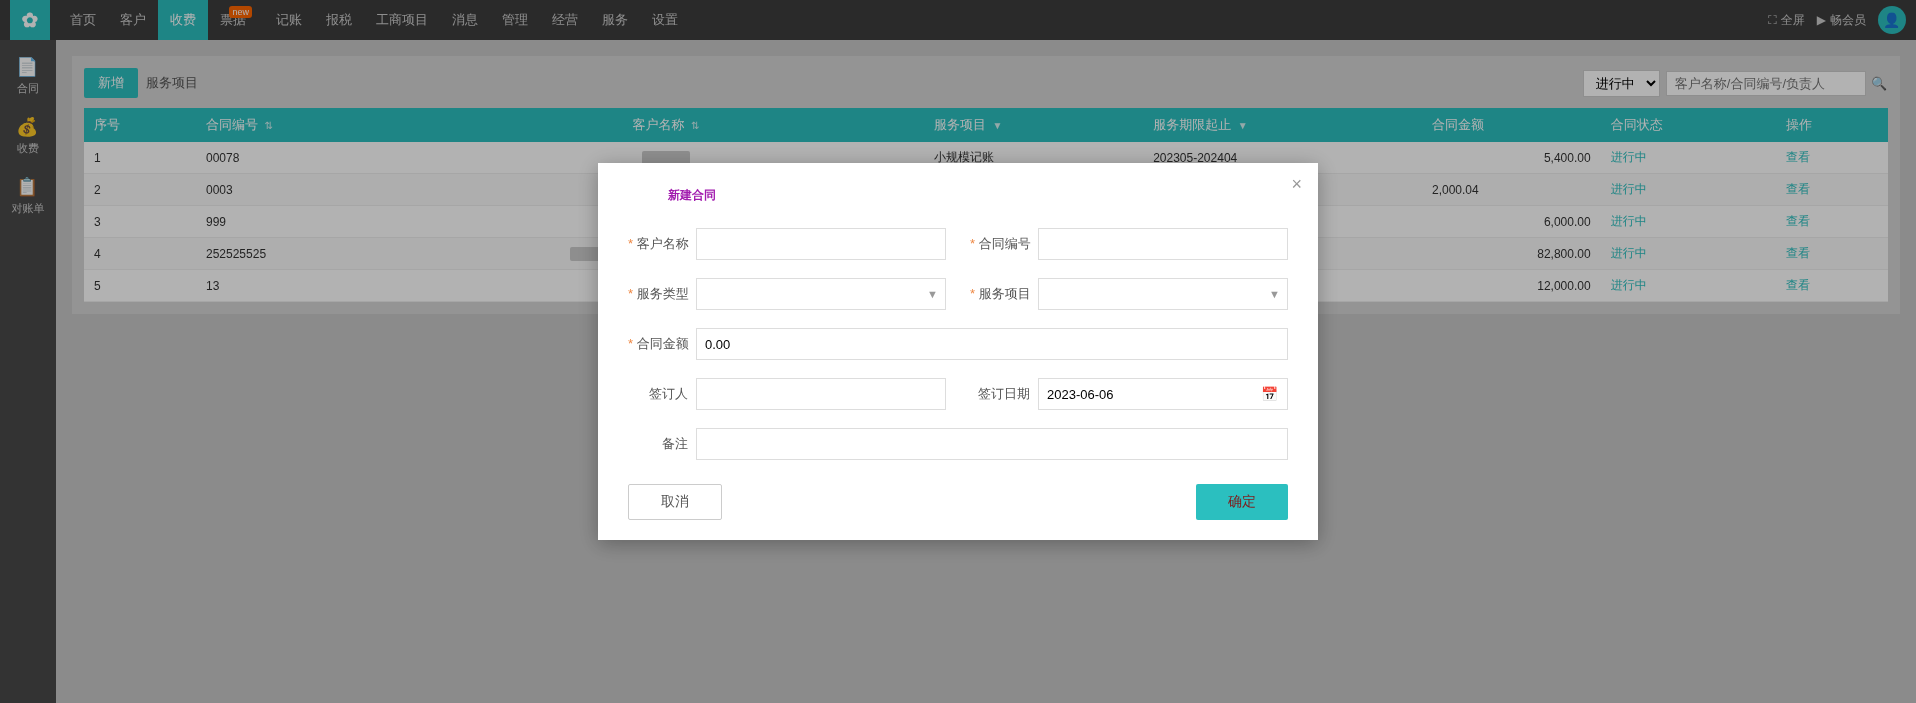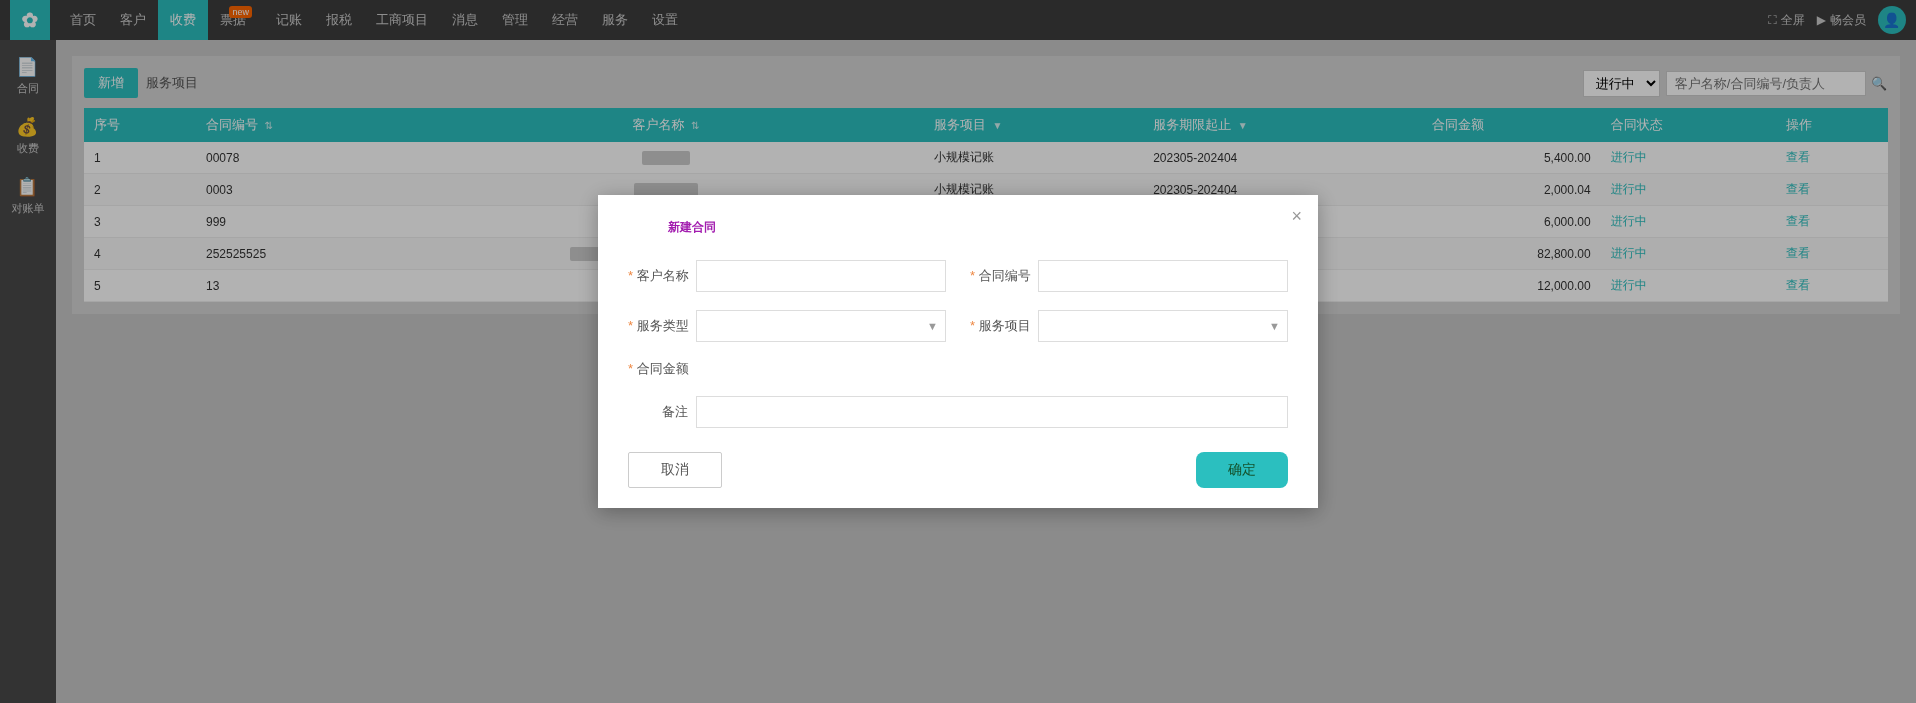--- a/index.html
+++ b/index.html
@@ -150,23 +150,23 @@
     .modal-footer {
       display: flex; justify-content: space-between; gap: 16px;
       margin-top: 24px;
     }
     .btn-cancel {
       background: white; color: #555; border: 1px solid #ccc;
       padding: 8px 32px; cursor: pointer; font-size: 14px;
       border-radius: 2px;
     }
     .btn-confirm {
-      background: #2bbfbf; color: #14532d; border: none;
+      background: #2bbfbf; color: #7f1d1d; border: none;
       padding: 8px 32px; cursor: pointer; font-size: 14px;
-      border-radius: 8px;
+      border-radius: 2px;
     }
 
     .blurred-text {
       background: #ccc; color: transparent; border-radius: 2px;
       user-select: none; display: inline-block;
     }
   </style>
 </head>
 <body>
 
@@ -271,21 +271,21 @@
     <td><span class="action-link">查看</span></td>
   </tr>
             <tr>
     <td>2</td>
     <td>0003</td>
     <td style="text-align:center;">
       <span class="blurred-text" style="min-width:64px;height:14px;">&nbsp;</span>
     </td>
     <td>小规模记账</td>
     <td>202305-202404</td>
-    <td style="text-align:right;">2,000.04</td>
+    <td style="">2,000.04</td>
     <td><span class="status-badge">进行中</span></td>
     <td><span class="action-link">查看</span></td>
   </tr>
             <tr>
     <td>3</td>
     <td>999</td>
     <td style="text-align:center;">
       <span class="blurred-text" style="min-width:24px;height:14px;">&nbsp;</span>
     </td>
     <td>小规模记账</td>
@@ -353,23 +353,37 @@
         <div class="form-select-wrap">
           <select class="form-select"></select>
           <span class="select-arrow">▼</span>
         </div>
       </div>
     </div>
 
     <div class="form-row">
       <div class="form-field">
         <span class="form-label required">合同金额</span>
-      </div>
-    </div>
-
+        <input class="form-input" type="text" value="0.00" style="">
+      </div>
+    </div>
+
+    <div class="form-row">
+      <div class="form-field">
+        <span class="form-label">签订人</span>
+        <input class="form-input" type="text" style="">
+      </div>
+      <div class="form-field">
+        <span class="form-label">签订日期</span>
+        <div class="form-input-date" style="flex:1;border:1px solid #ddd;padding:6px 8px;display:flex;align-items:center;justify-content:space-between;">
+          <span>2023-06-06</span>
+          <span class="calendar-icon">📅</span>
+        </div>
+      </div>
+    </div>
 
     <div class="form-row">
       <div class="form-field">
         <span class="form-label">备注</span>
         <input class="form-input" type="text" style="flex: 1 1 0%;">
       </div>
     </div>
 
     <div class="modal-footer">
       <button class="btn-cancel">取消</button>

